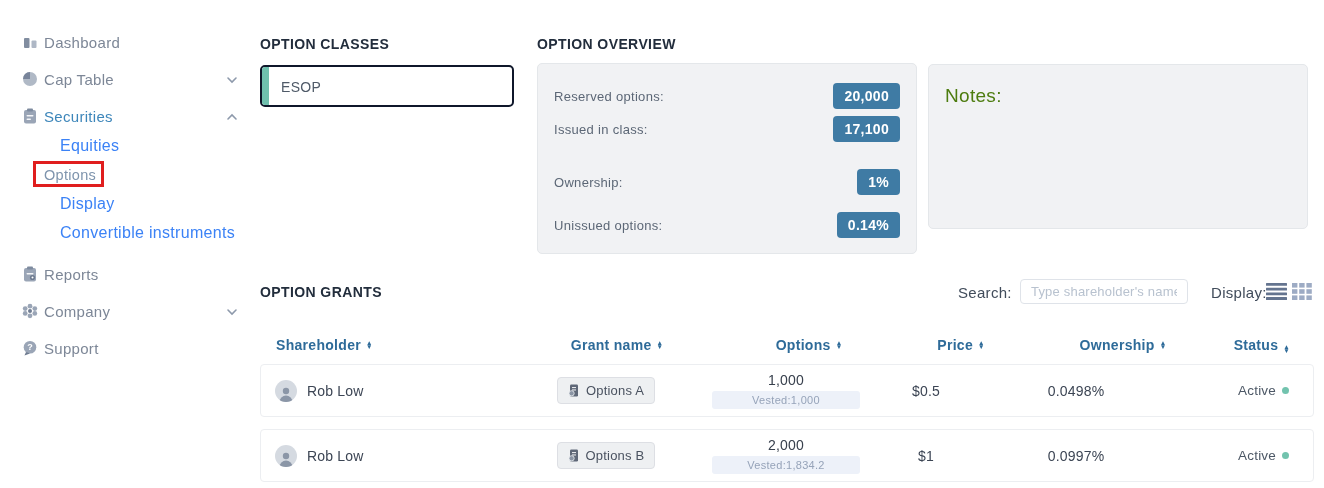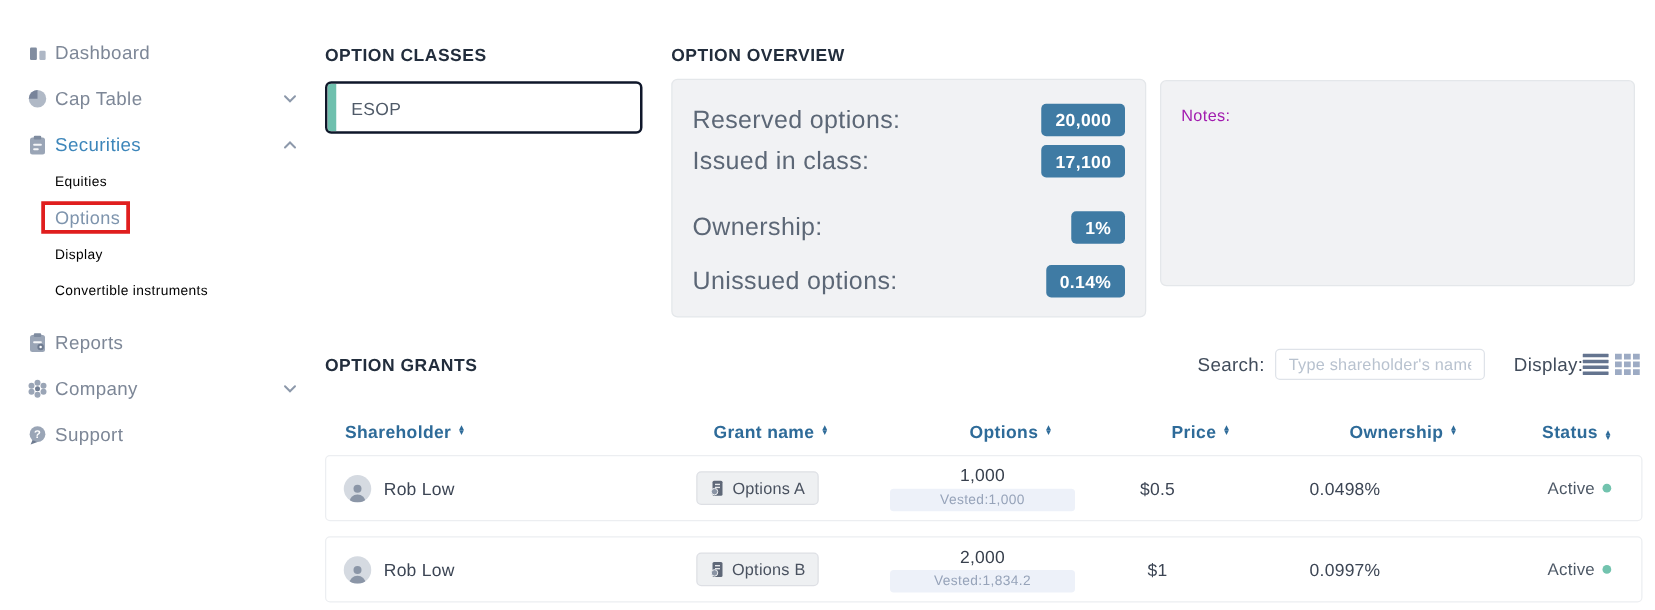--- a/index.html
+++ b/index.html
@@ -5,41 +5,41 @@
   * { margin:0; padding:0; box-sizing:border-box; }
   html,body { background:#fff; }
   body { font-family:"Liberation Sans","DejaVu Sans",sans-serif; }
   #app { position:relative; width:1324px; height:488px; background:#fff; overflow:hidden; }
 
   
   .side-item { position:absolute; left:0; width:250px; height:22px; display:flex; align-items:center; cursor:pointer; }
   .side-icon { position:absolute; left:21px; width:18px; height:18px; display:flex; align-items:center; justify-content:center; }
   .side-label { position:absolute; left:44px; font-size:15px; letter-spacing:.3px; color:#7d8797; white-space:nowrap; }
   .side-label.blue { color:#3d86ba; }
-  .side-label.sub { color:#000000; font-size:11px; }
+  .side-label.sub { color:#3b82f6; font-size:16px;margin-left:16px; }
   .side-label.sub-active { color:#7e94ad; font-size:14.5px; }
   .chev { position:absolute; left:226px; top:4px; }
   .red-box { position:absolute; left:33px; top:161px; width:71px; height:26px; border:3px solid #e01e1e; }
 
   
   .sec-heading { position:absolute; font-size:14px; font-weight:700; letter-spacing:.4px; color:#222d3c; white-space:nowrap; }
 
   
   .class-card { position:absolute; left:260px; top:65px; width:254px; height:42px; background:#fff;
     border:2px solid #0f172a; border-radius:5px; overflow:hidden; cursor:pointer; }
   .class-stripe { position:absolute; left:0; top:0; width:7px; height:100%; background:#6fc0ae; }
   .class-name { position:absolute; left:19px; top:12px; font-size:14px; letter-spacing:.3px; color:#4f5a68; }
 
   
   .panel { position:absolute; background:#f1f2f4; border:1px solid #e4e7ea; border-radius:5px; }
   .ov-row { position:absolute; left:16px; right:16px; height:30px; display:flex; align-items:center; justify-content:space-between; }
-  .ov-label { font-size:20px; letter-spacing:.3px; color:#5c6776; }
+  .ov-label { font-size:13px; letter-spacing:.3px; color:#5c6776; }
   .ov-badge { background:#3f7ba4; color:#fff; font-size:14px; font-weight:700; letter-spacing:.3px;
     padding:5px 11px; border-radius:4px; }
-  .notes-label { position:absolute; left:16px; top:20px; font-size:13px; letter-spacing:.3px; color:#a21caf; }
+  .notes-label { position:absolute; left:16px; top:20px; font-size:19px; letter-spacing:.3px; color:#4d7c0f; }
 
   
   .ctl-label { position:absolute; font-size:15px; letter-spacing:.3px; color:#414c5b; }
   .search-input { position:absolute; left:1020px; top:279px; width:168px; height:25px; border:1px solid #dfe3e9;
     border-radius:4px; padding:0 10px; font-size:13px; letter-spacing:.2px; color:#4a5462; outline:none;
     font-family:"Liberation Sans","DejaVu Sans",sans-serif; }
   .search-input::placeholder { color:#b8c2cf; }
   .disp-icon { position:absolute; top:282px; cursor:pointer; }
 
   

